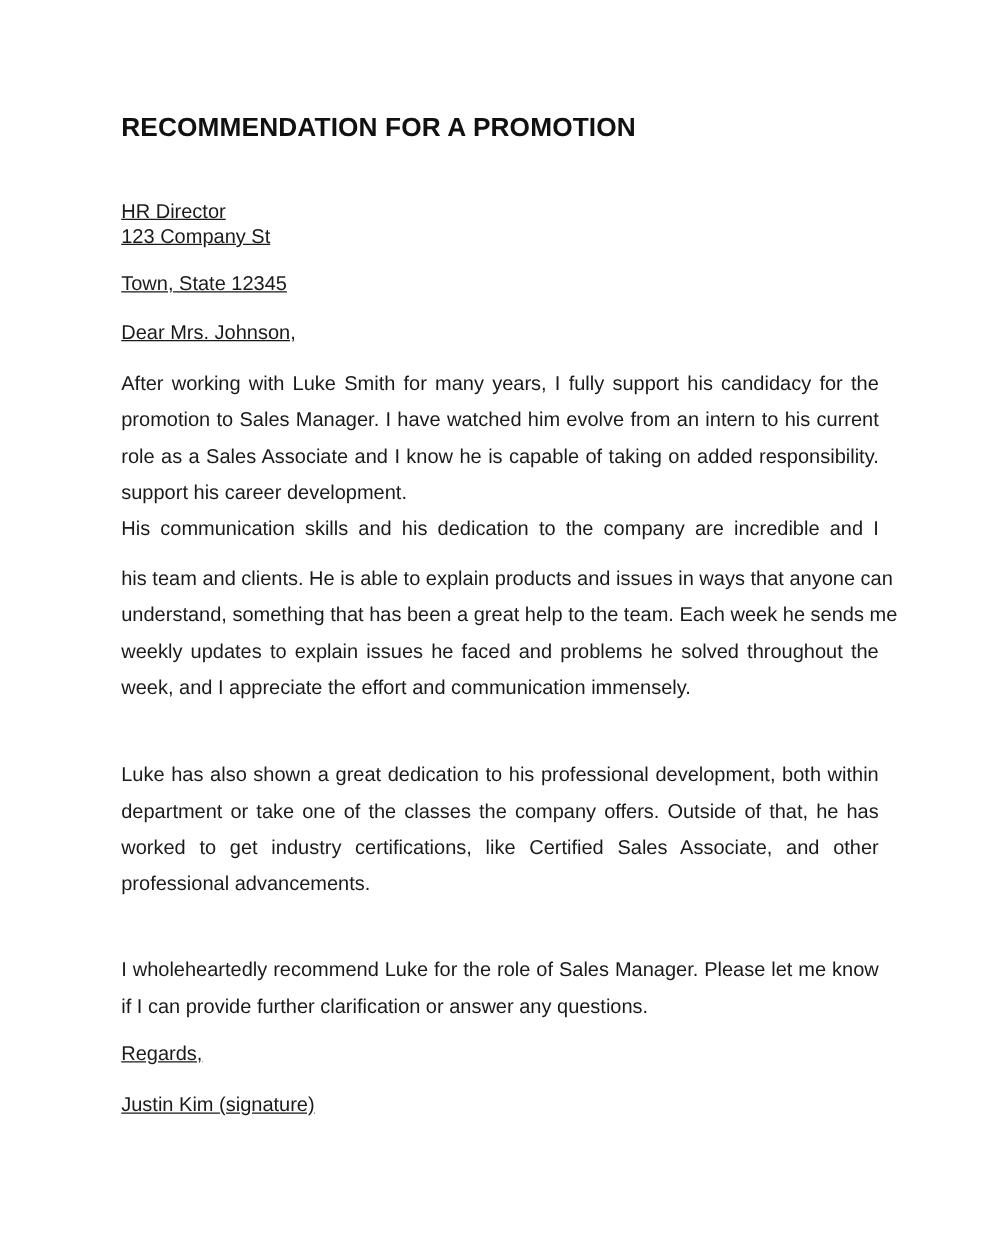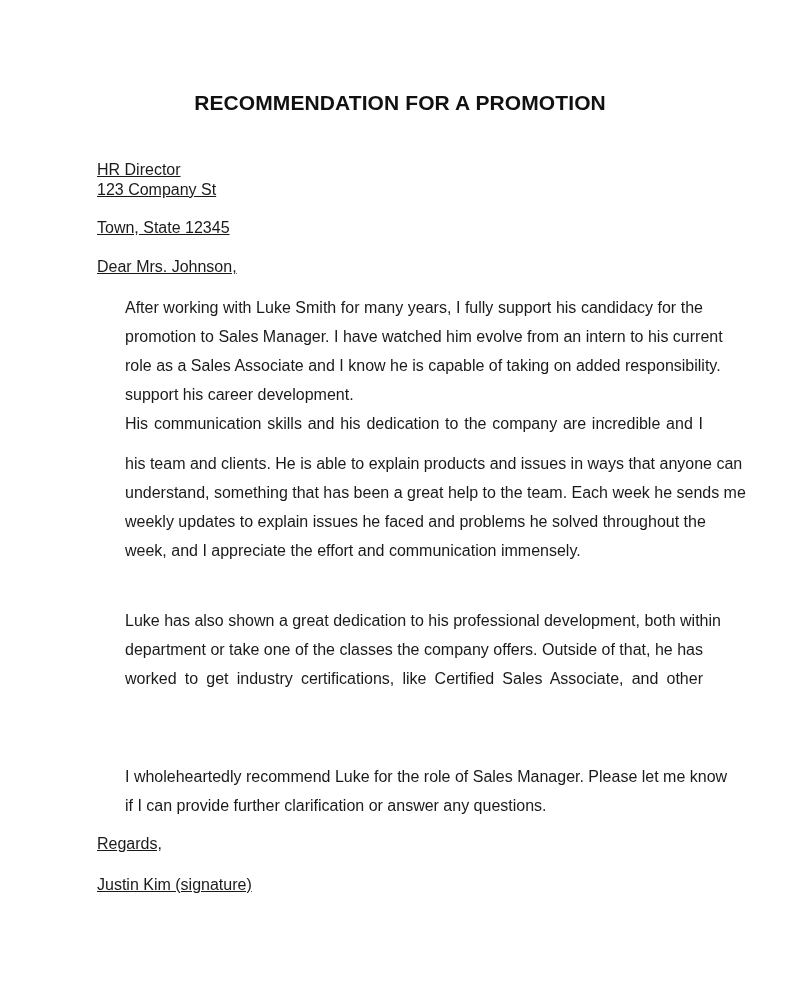--- a/index.html
+++ b/index.html
@@ -19,21 +19,21 @@
     position: absolute;
     left: 97px;
     top: 0;
     width: 606px;
   }
   .title {
     position: absolute;
     top: 91px;
     left: 0;
     width: 606px;
-    text-align: center;
+    text-align: left;
     font-weight: bold;
     font-size: 21px;
     letter-spacing: 0.1px;
     color: #111111;
     margin: 0;
   }
   .line {
     position: absolute;
     left: 0;
     font-size: 16px;
@@ -50,21 +50,20 @@
     line-height: 29px;
     text-align: justify;
     margin: 0;
   }
   .para .l {
     display: block;
     text-align: justify;
     text-align-last: justify;
     height: 29px;
     white-space: nowrap;
-    margin-left: 28px;
   }
   .para .l.last {
     text-align-last: left;
   }
 </style>
 </head>
 <body>
 
 <div class="page">
   <h1 class="title">RECOMMENDATION FOR A PROMOTION</h1>
@@ -89,20 +88,21 @@
     <span class="l">his team and clients. He is able to explain products and issues in ways that anyone can</span>
     <span class="l">understand, something that has been a great help to the team. Each week he sends me</span>
     <span class="l">weekly updates to explain issues he faced and problems he solved throughout the</span>
     <span class="l last">week, and I appreciate the effort and communication immensely.</span>
   </div>
 
   <div class="para" style="top:606px">
     <span class="l">Luke has also shown a great dedication to his professional development, both within</span>
     <span class="l">department or take one of the classes the company offers. Outside of that, he has</span>
     <span class="l">worked to get industry certifications, like Certified Sales Associate, and other</span>
+    <span class="l last">professional advancements.</span>
   </div>
 
   <div class="para" style="top:762px">
     <span class="l">I wholeheartedly recommend Luke for the role of Sales Manager. Please let me know</span>
     <span class="l last">if I can provide further clarification or answer any questions.</span>
   </div>
 
   <p class="line" style="top:834px">Regards,</p>
   <p class="line" style="top:875px">Justin Kim (signature)</p>
 </div>

